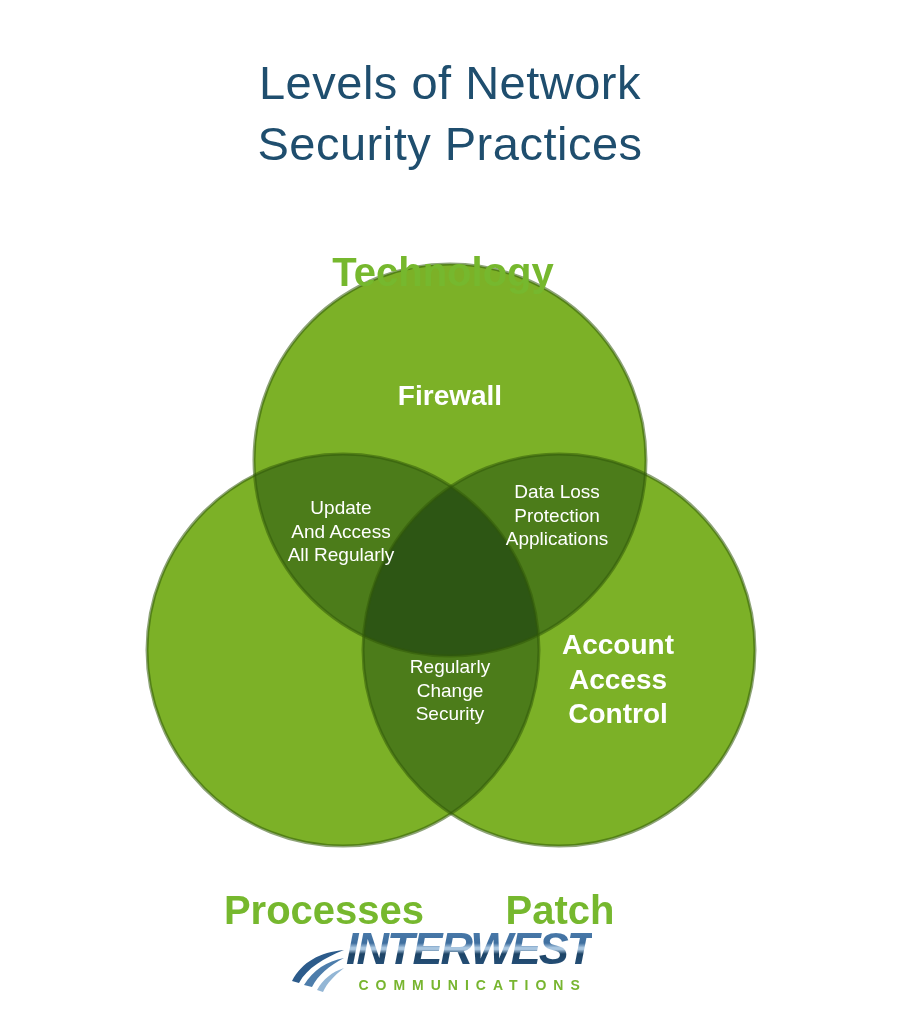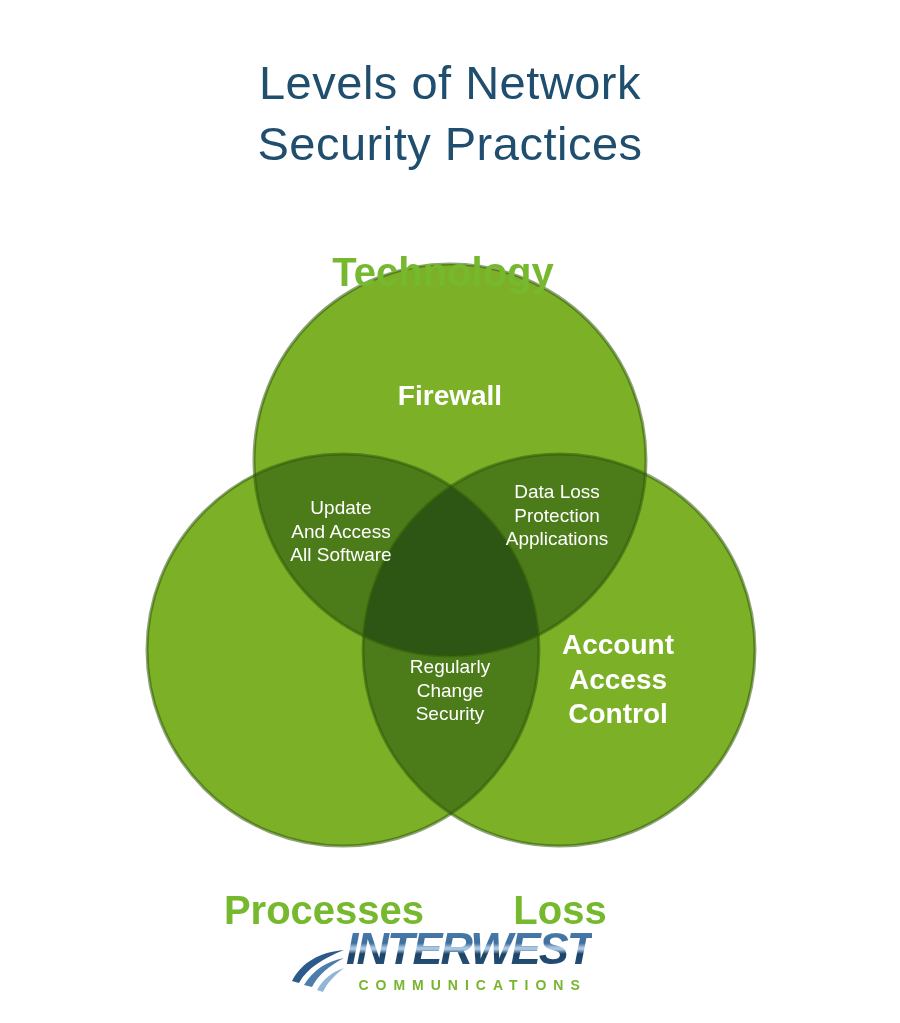--- a/index.html
+++ b/index.html
@@ -117,30 +117,30 @@
     <circle class="circle-outline" cx="559" cy="650" r="196"></circle>
   </svg>
 
   <div class="title">
     <div class="title-line">Levels of Network</div>
     <div class="title-line">Security Practices</div>
   </div>
 
   <div class="set-label" style="left:443px; top:228px;">Technology</div>
   <div class="set-label" style="left:324px; top:866px;">Processes</div>
-  <div class="set-label" style="left:560px; top:866px;">Loss</div>
+  <div class="set-label" style="left:560px; top:866px;">Patch</div>
 
   <div class="region-label region-big" style="left:450px; top:396px;">
     <div>Firewall</div>
   </div>
 
   <div class="region-label region-small" style="left:341px; top:515px;margin-top:16px;">
     <div>Update</div>
     <div>And Access</div>
-    <div>All Software</div>
+    <div>All Regularly</div>
   </div>
 
   <div class="region-label region-small" style="left:557px; top:515px;">
     <div>Data Loss</div>
     <div>Protection</div>
     <div>Applications</div>
   </div>
 
 
   <div class="region-label region-big" style="left:618px; top:680px;">

